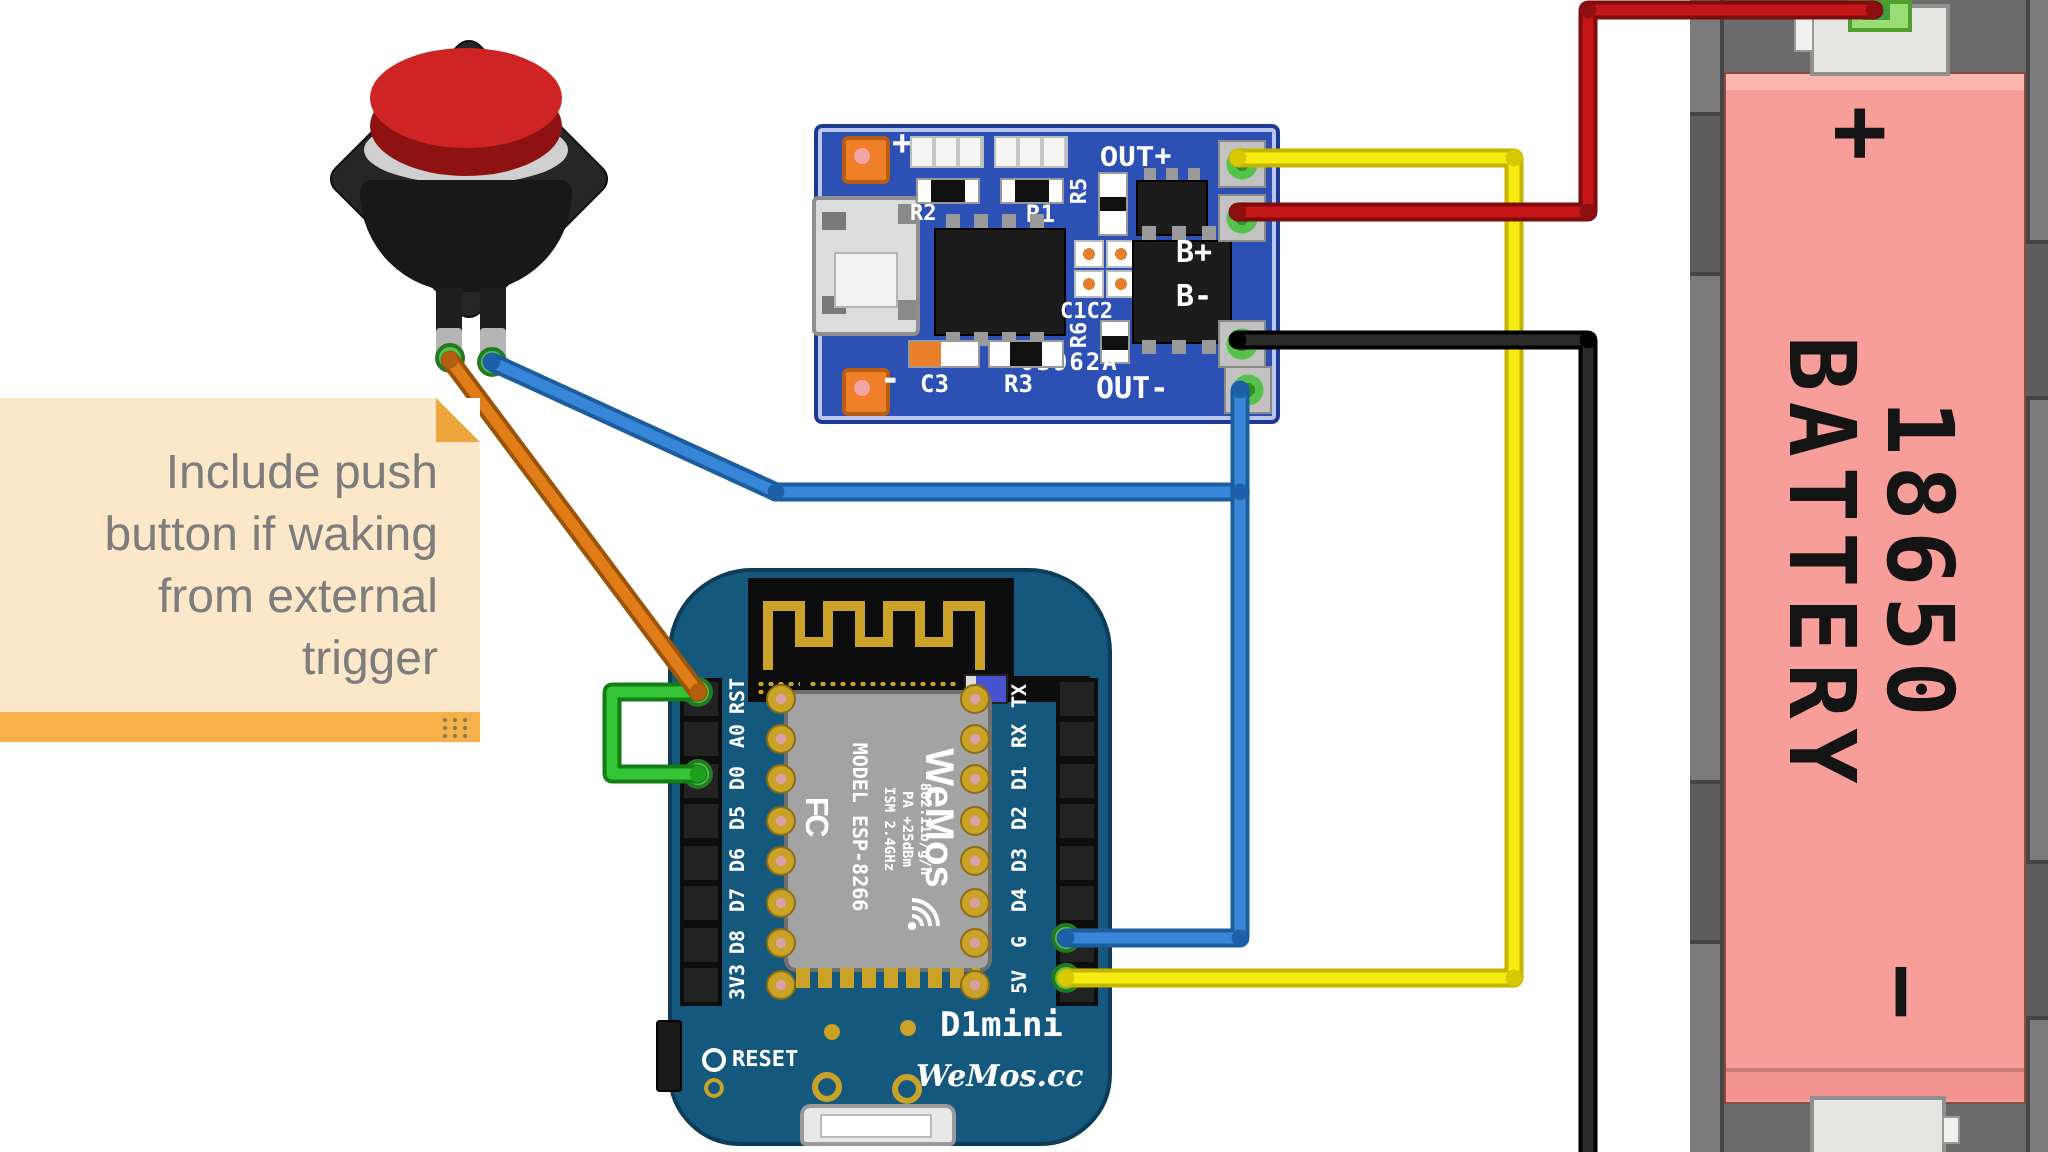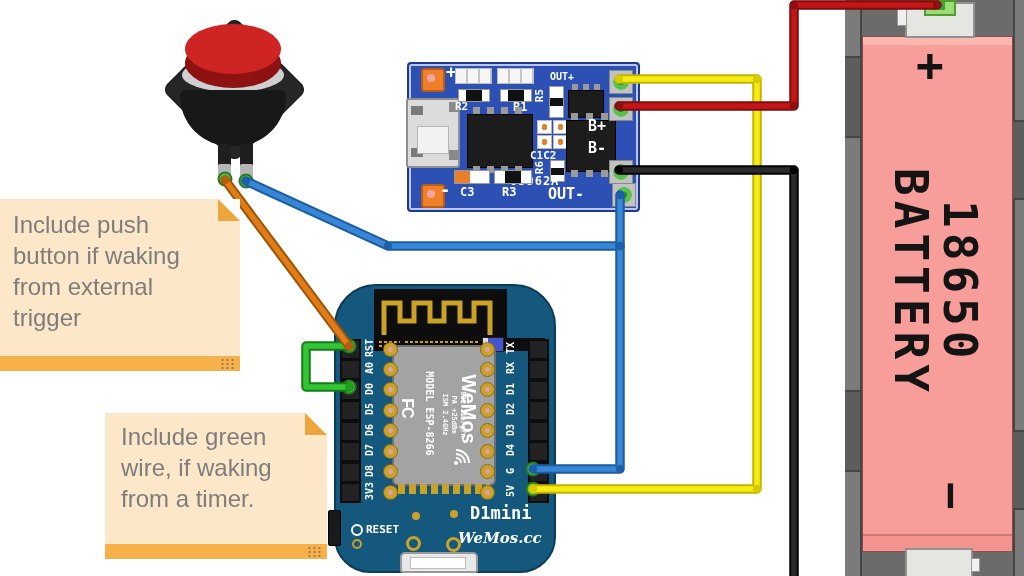--- a/index.html
+++ b/index.html
@@ -82,21 +82,21 @@
     <div class="abs" style="left:163px;top:20px;width:6px;height:6px;background:#9a9a9a;box-shadow:11px 0 #9a9a9a,22px 0 #9a9a9a;"></div>
     <div class="abs" style="left:157px;top:56px;width:48px;height:50px;background:#1c1c1c;border:1px solid #000;"></div>
     <div class="abs" style="left:162px;top:49px;width:7px;height:7px;background:#9a9a9a;box-shadow:15px 0 #9a9a9a,30px 0 #9a9a9a;"></div>
     <div class="abs" style="left:162px;top:106px;width:7px;height:7px;background:#9a9a9a;box-shadow:15px 0 #9a9a9a,30px 0 #9a9a9a;"></div>
 
     <div class="abs" style="left:45px;top:106px;width:34px;height:12px;background:linear-gradient(90deg,#e87f2a 0 45%,#fff 45%);border:1px solid #999;"></div>
     <div class="abs" style="left:85px;top:106px;width:36px;height:12px;background:linear-gradient(90deg,#fff 0 28%,#111 28% 72%,#fff 72%);border:1px solid #999;"></div>
     <div class="abs wlab" style="left:51px;top:122px;font-size:12px;">C3</div>
     <div class="abs wlab" style="left:93px;top:122px;font-size:12px;">R3</div>
 
-    <div class="abs wlab" style="left:141px;top:8px;font-size:10px;">OUT+</div>
+    <div class="abs wlab" style="left:141px;top:8px;font-size:15px;font-family:Liberation Mono, monospace;">OUT+</div>
     <div class="abs wlab" style="left:179px;top:55px;font-size:15px;">B+</div>
     <div class="abs wlab" style="left:179px;top:77px;font-size:15px;">B-</div>
     <div class="abs wlab" style="left:139px;top:123px;font-size:15px;">OUT-</div>
 
     <div class="abs" style="left:200px;top:6px;width:22px;height:22px;background:radial-gradient(circle,#2f8f2f 0 3.5px,#56c24c 3.5px 7.5px,#c2c2c2 8px);border:1px solid #8a8a8a;"></div>
     <div class="abs" style="left:200px;top:33px;width:22px;height:22px;background:radial-gradient(circle,#2f8f2f 0 3.5px,#56c24c 3.5px 7.5px,#c2c2c2 8px);border:1px solid #8a8a8a;"></div>
     <div class="abs" style="left:200px;top:96px;width:22px;height:22px;background:radial-gradient(circle,#2f8f2f 0 3.5px,#56c24c 3.5px 7.5px,#c2c2c2 8px);border:1px solid #8a8a8a;"></div>
     <div class="abs" style="left:203px;top:119px;width:22px;height:22px;background:radial-gradient(circle,#2f8f2f 0 3.5px,#56c24c 3.5px 7.5px,#c2c2c2 8px);border:1px solid #8a8a8a;"></div>
   </div>
 
@@ -261,27 +261,20 @@
       <circle cx="619" cy="106" r="4.2" fill="#8e0f0f"></circle>
       <circle cx="937" cy="5" r="4.2" fill="#8e0f0f"></circle>
       <polyline points="619,170 794,170 794,584" fill="none" stroke="#000000" stroke-width="9.5" stroke-linecap="round" stroke-linejoin="round"></polyline>
       <polyline points="619,170 794,170 794,584" fill="none" stroke="#2b2b2b" stroke-width="5.5" stroke-linecap="round" stroke-linejoin="round"></polyline>
       <circle cx="794" cy="170" r="4.2" fill="#000000"></circle>
       <circle cx="619" cy="170" r="4.2" fill="#000000"></circle>
       <circle cx="794" cy="584" r="4.2" fill="#000000"></circle>
     </svg>
 
   <div class="abs note" style="left:0;top:199px;width:240px;height:172px;">
-    <div class="abs note-text" style="left:13px;top:10px;width:206px;">Include push button if waking from external trigger</div>
+    <div class="abs note-text" style="left:13px;top:22px;width:206px;text-align:right;">Include push button if waking from external trigger</div>
     <div class="note-strip"></div>
     <div class="fold-white"></div>
     <div class="fold-orange"></div>
     <div class="dots-handle"></div>
   </div>
-  <div class="abs note" style="left:105px;top:413px;width:222px;height:146px;">
-    <div class="abs note-text" style="left:16px;top:8px;width:192px;">Include green wire, if waking from a timer.</div>
-    <div class="note-strip"></div>
-    <div class="fold-white"></div>
-    <div class="fold-orange"></div>
-    <div class="dots-handle"></div>
-  </div>
 
 </div>
 
 </body></html>

